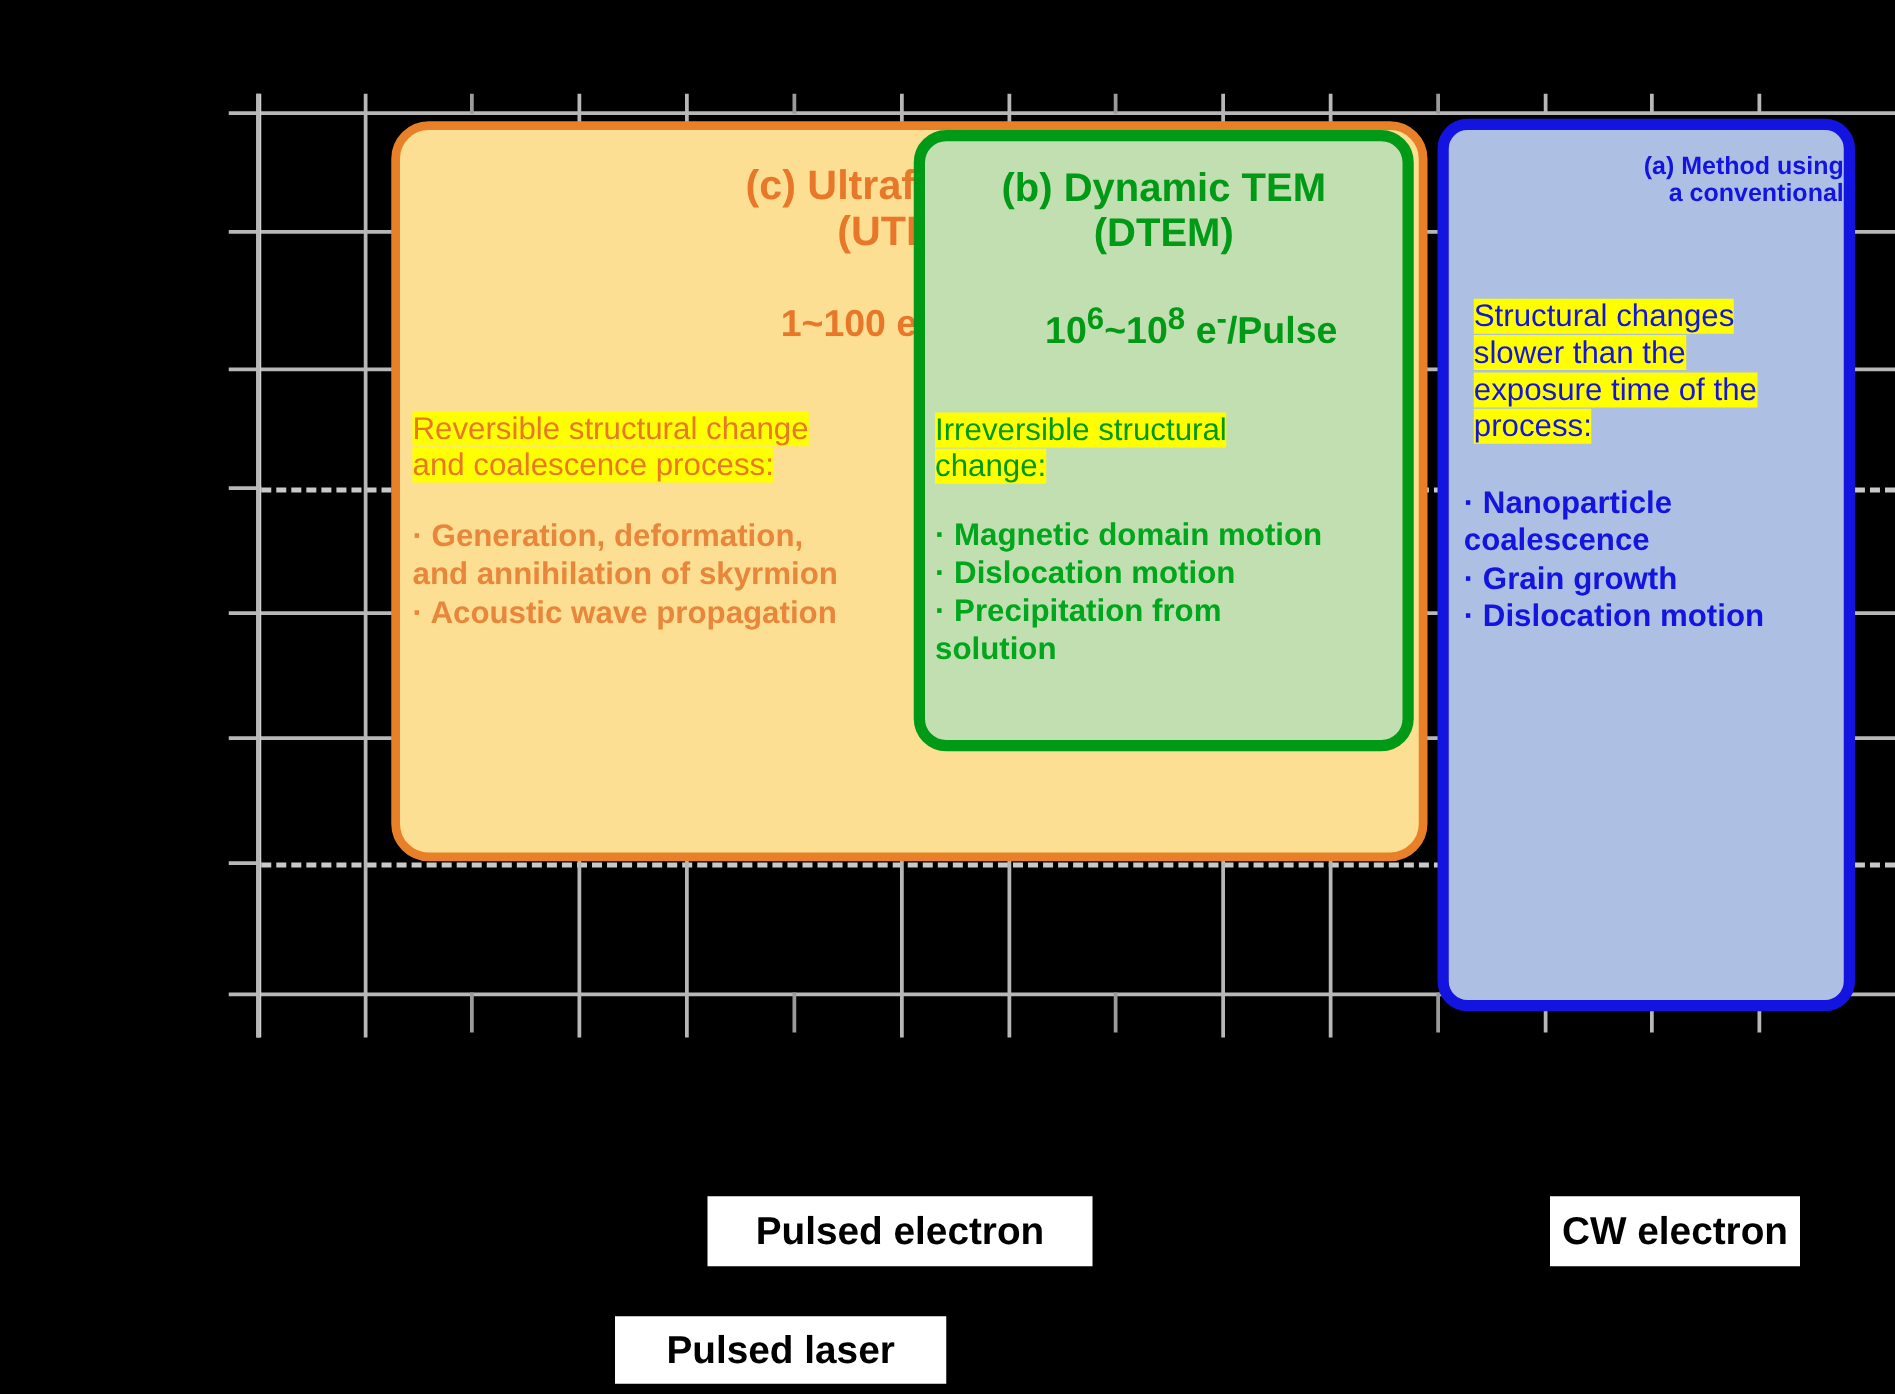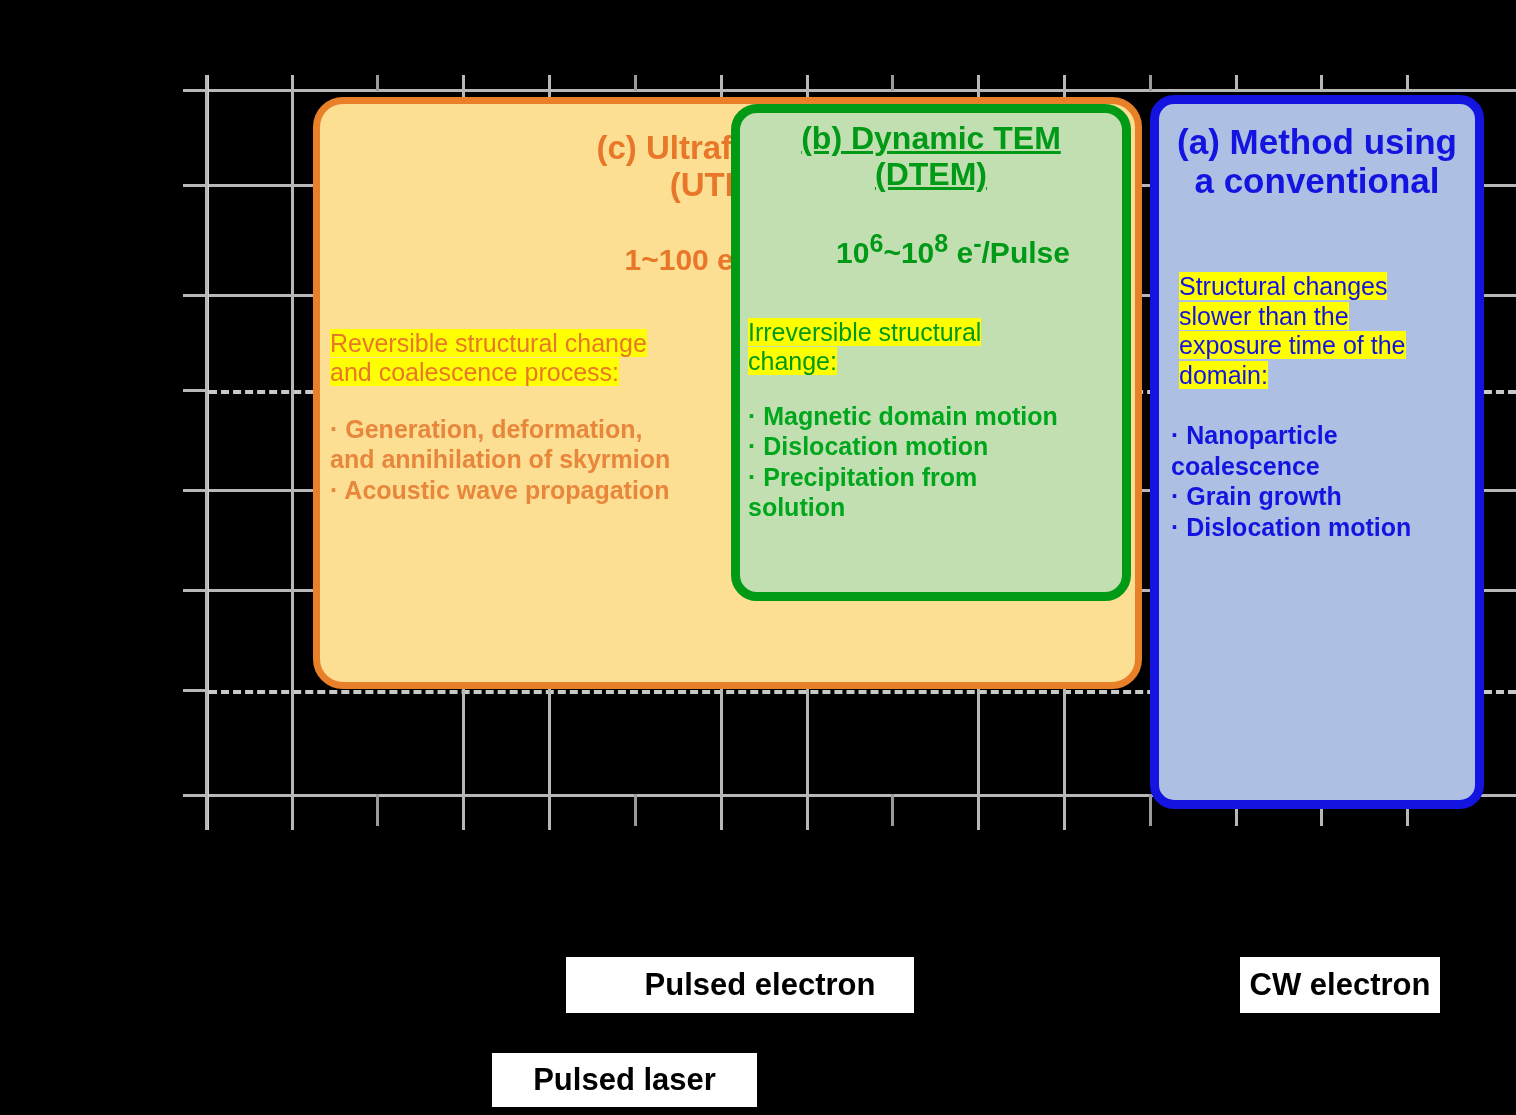--- a/index.html
+++ b/index.html
@@ -38,42 +38,42 @@
   #box-utem .mtitle{color:#e8772a;font-size:33px;margin-top:26px;}
   #box-utem .mrate{color:#e8772a;font-size:30px;margin-top:32px;}
   #box-utem .mhead{color:#e8772a;font-size:25px;margin:52px 0 0 10px;}
   #box-utem .mlist{color:#e8873c;font-size:25px;margin:26px 0 0 10px;}
 
   #box-dtem{
     left:731px;top:104px;width:400px;height:497px;
     background:#c2dfb2;border:9px solid #009a16;border-radius:26px;
     z-index:4;
   }
-  #box-dtem .mtitle{color:#009a16;font-size:32px;margin-top:8px;text-decoration:underline;}
+  #box-dtem .mtitle{color:#009a16;font-size:32px;margin-top:20px;}
   #box-dtem .mrate{color:#009a16;font-size:30px;margin-top:36px;margin-left:44px;}
   #box-dtem .mhead{color:#009a16;font-size:25px;margin:48px 0 0 8px;}
   #box-dtem .mlist{color:#00a61b;font-size:25px;margin:24px 0 16px 8px;}
 
   #box-cam{
     left:1150px;top:95px;width:334px;height:714px;
     background:#aebfe4;border:9px solid #1414e0;border-radius:24px;
     z-index:5;
   }
-  #box-cam .mtitle{color:#1414e0;font-size:35px;margin-top:18px;}
+  #box-cam .mtitle{color:#1414e0;font-size:20px;margin-top:18px;text-align:right;}
   #box-cam .mhead{color:#1414e0;font-size:25px;margin:72px 0 0 20px;}
   #box-cam .mlist{color:#1414e0;font-size:25px;margin:30px 12px 0 12px;}
 
   
   .wlabel{
     position:absolute;background:#ffffff;color:#000000;
     font-weight:bold;font-size:31px;
     display:flex;align-items:center;justify-content:center;
     white-space:nowrap;z-index:9;
   }
-  #lbl-pulsed-electron{left:566px;top:957px;width:308px;height:56px;padding-left:40px;}
+  #lbl-pulsed-electron{left:566px;top:957px;width:308px;height:56px;}
   #lbl-cw-electron{left:1240px;top:957px;width:200px;height:56px;}
   #lbl-pulsed-laser{left:492px;top:1053px;width:265px;height:54px;z-index:10;}
 </style>
 </head>
 <body>
 
 <div id="stage">
 
   <div class="grid-layer">
 
@@ -158,21 +158,21 @@
 
   <div class="mbox" id="box-cam">
     <div class="mtitle">
       <div>(a) Method using</div>
       <div>a conventional</div>
     </div>
     <div class="mhead">
       <span class="hl">Structural changes</span><br>
       <span class="hl">slower than the</span><br>
       <span class="hl">exposure time of the</span><br>
-      <span class="hl">domain:</span>
+      <span class="hl">process:</span>
     </div>
     <div class="mlist">
       <div>· Nanoparticle</div>
       <div>coalescence</div>
       <div>· Grain growth</div>
       <div>· Dislocation motion</div>
     </div>
   </div>
 
   <div class="wlabel" id="lbl-pulsed-electron">Pulsed electron</div>

